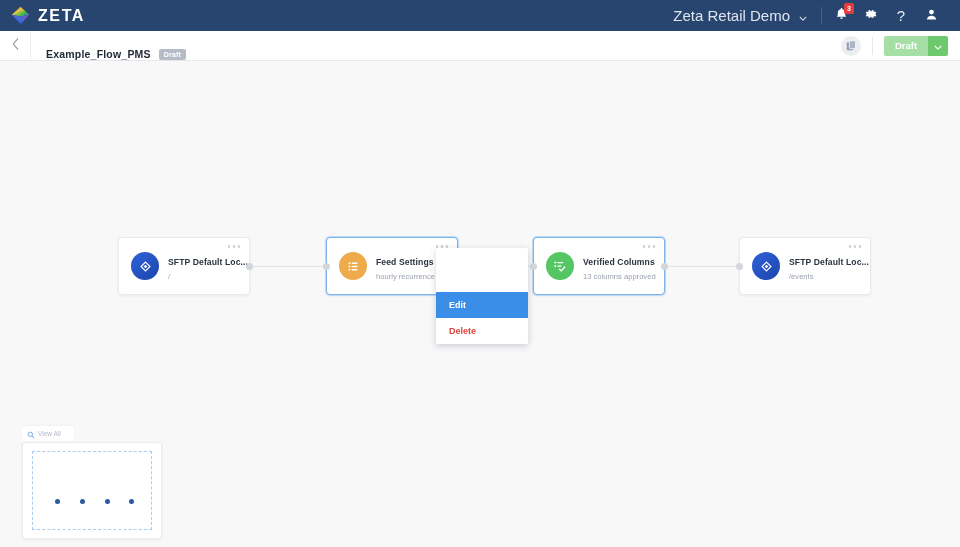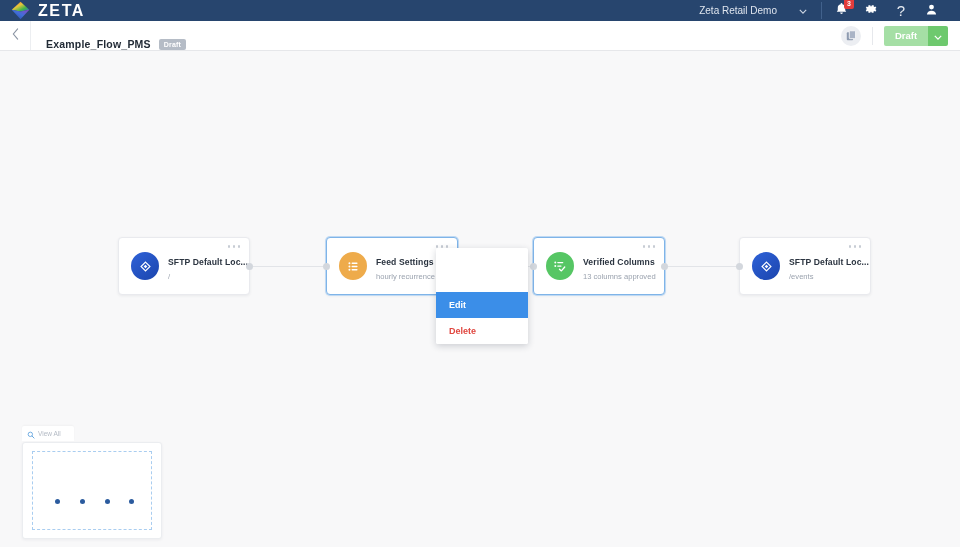--- a/index.html
+++ b/index.html
@@ -5,40 +5,40 @@
   * { box-sizing: border-box; margin: 0; padding: 0; }
   html, body {
     width: 960px; height: 547px;
     font-family: "Liberation Sans", sans-serif;
     background: #f8f8f9;
     overflow: hidden;
   }
 
   
   #top-nav {
-    height: 21px;
+    height: 31px;
     background: #27456e;
     display: flex;
     align-items: center;
     padding: 0 14px 0 10px;
     position: relative;
     z-index: 40;
   }
   #brand { display: flex; align-items: center; gap: 7px; }
   .logo-mark { width: 21px; height: 21px; position: relative; }
   .logo-text {
     color: #ffffff; font-size: 16px; font-weight: bold;
     letter-spacing: 1.6px;
   }
   #nav-right {
     margin-left: auto; display: flex; align-items: center; height: 100%;
   }
   #account-switcher {
-    display: flex; align-items: center; gap: 22px;
-    color: #dfe5ee; font-size: 10px; padding-right: 14px;
+    display: flex; align-items: center; gap: 9px;
+    color: #dfe5ee; font-size: 15px; padding-right: 14px;
   }
   .nav-divider {
     width: 1px; height: 17px; background: #41618c; margin-right: 4px;
   }
   .nav-icon-btn {
     width: 30px; height: 31px;
     display: flex; align-items: center; justify-content: center;
     position: relative;
     color: #e6ebf2;
   }

